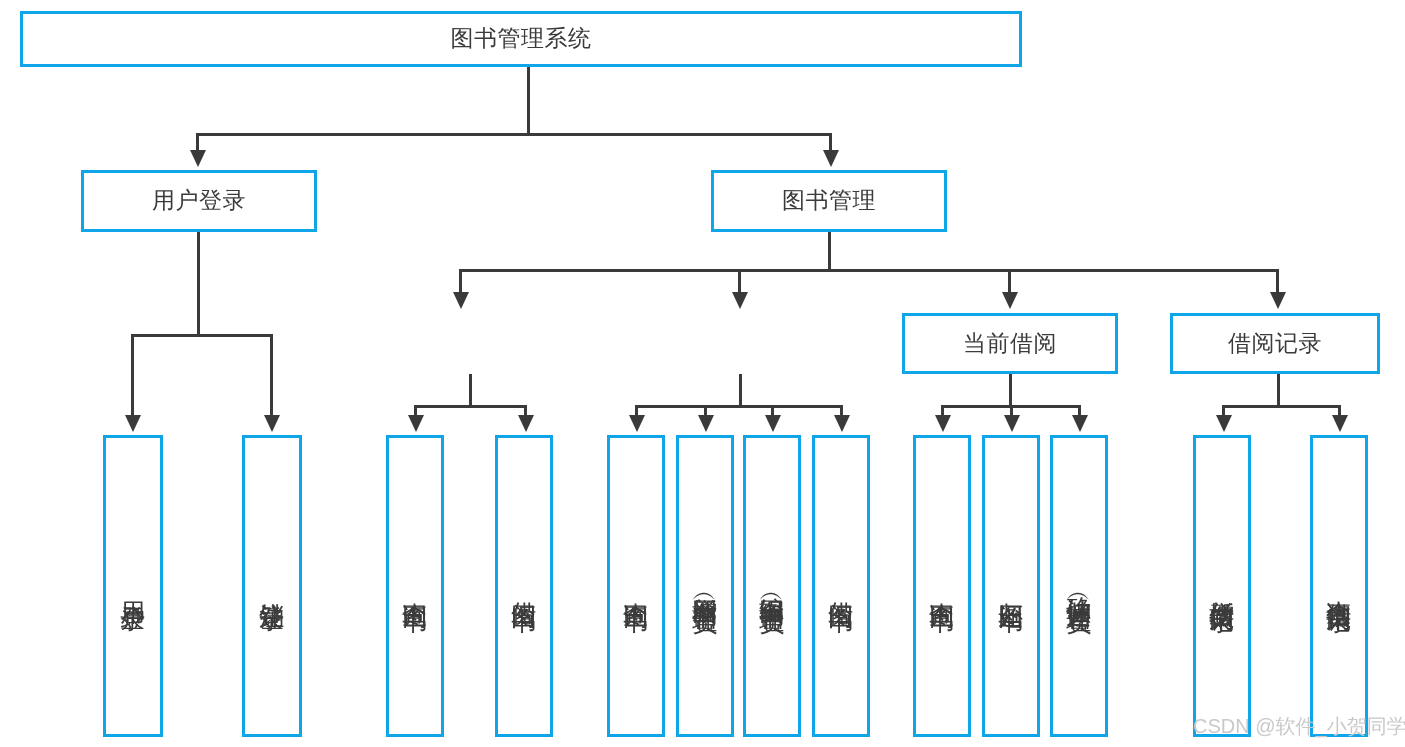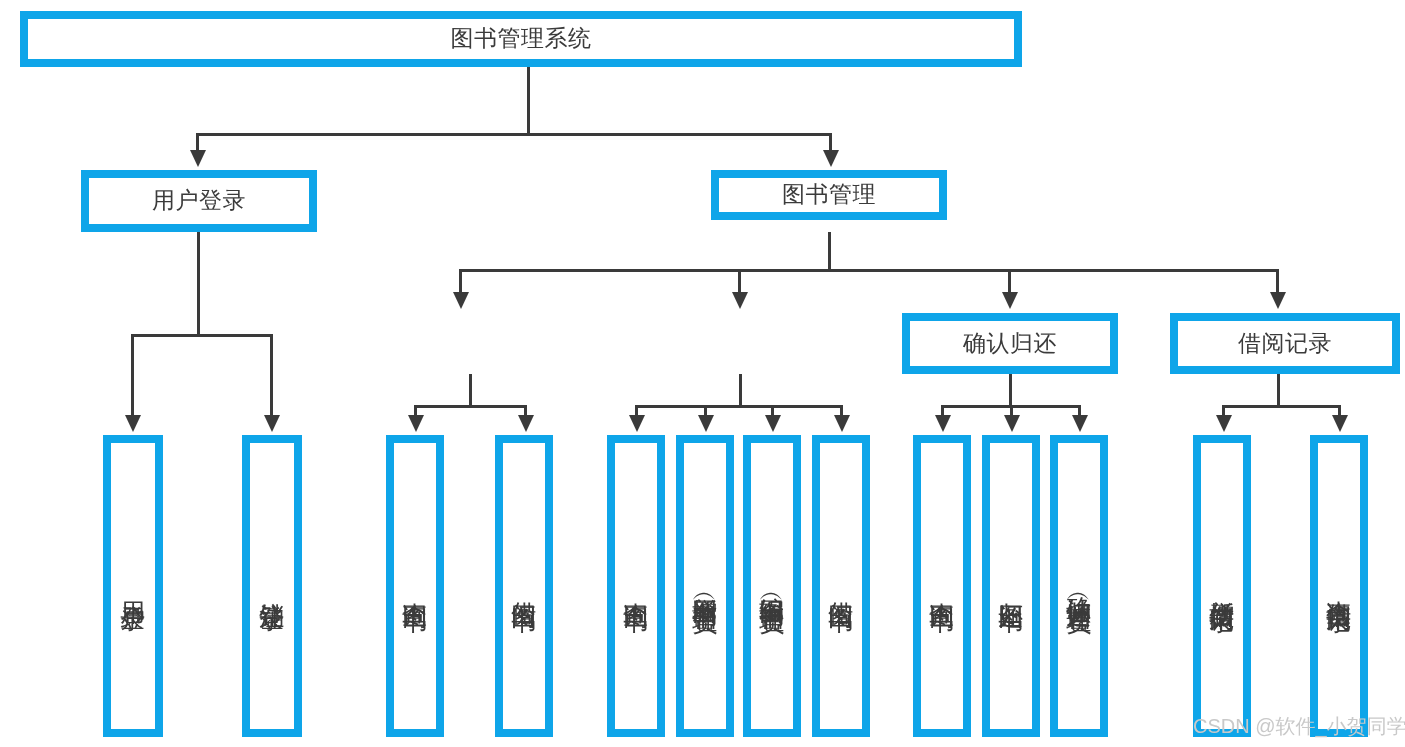--- a/index.html
+++ b/index.html
@@ -12,21 +12,21 @@
     width:1405px;
     height:747px;
     background:#ffffff;
     overflow:hidden;
   }
   
   .node{
     position:absolute;
     box-sizing:border-box;
     background:#ffffff;
-    border:8px solid #0ea5e9;
+    border:3px solid #0ea5e9;
     display:flex;
     align-items:center;
     justify-content:center;
     color:#3b3b3b;
   }
   .node .lbl{
     display:block;
     text-align:center;
     line-height:1.18;
     color:#3b3b3b;
@@ -85,21 +85,21 @@
   <div class="ln h" style="left:196px;top:133px;width:636px;"></div>
 
   <div class="ln v" style="left:196px;top:133px;height:20px;"></div>
   <div class="arw" style="left:190px;top:150px;"></div>
   <div class="ln v" style="left:829px;top:133px;height:20px;"></div>
   <div class="arw" style="left:823px;top:150px;"></div>
 
   <div class="node h" style="left:81px;top:170px;width:236px;height:62px;">
     <span class="lbl">用户登录</span>
   </div>
-  <div class="node h" style="left:711px;top:170px;width:236px;height:50px;">
+  <div class="node h" style="left:711px;top:170px;width:236px;height:62px;">
     <span class="lbl">图书管理</span>
   </div>
 
   <div class="ln v" style="left:197px;top:232px;height:105px;"></div>
   <div class="ln h" style="left:131px;top:334px;width:142px;"></div>
   <div class="ln v" style="left:131px;top:334px;height:84px;"></div>
   <div class="arw" style="left:125px;top:415px;"></div>
   <div class="ln v" style="left:270px;top:334px;height:84px;"></div>
   <div class="arw" style="left:264px;top:415px;"></div>
 
@@ -108,23 +108,23 @@
   <div class="ln v" style="left:459px;top:269px;height:26px;"></div>
   <div class="arw" style="left:453px;top:292px;"></div>
   <div class="ln v" style="left:738px;top:269px;height:26px;"></div>
   <div class="arw" style="left:732px;top:292px;"></div>
   <div class="ln v" style="left:1008px;top:269px;height:26px;"></div>
   <div class="arw" style="left:1002px;top:292px;"></div>
   <div class="ln v" style="left:1276px;top:269px;height:26px;"></div>
   <div class="arw" style="left:1270px;top:292px;"></div>
 
   <div class="node h" style="left:902px;top:313px;width:216px;height:61px;">
-    <span class="lbl">确认归还</span>
-  </div>
-  <div class="node h" style="left:1170px;top:313px;width:230px;height:61px;">
+    <span class="lbl">当前借阅</span>
+  </div>
+  <div class="node h" style="left:1170px;top:313px;width:210px;height:61px;">
     <span class="lbl">借阅记录</span>
   </div>
 
   <div class="ln v" style="left:469px;top:374px;height:34px;"></div>
   <div class="ln h" style="left:414px;top:405px;width:113px;"></div>
   <div class="ln v" style="left:414px;top:405px;height:13px;"></div>
   <div class="arw" style="left:408px;top:415px;"></div>
   <div class="ln v" style="left:524px;top:405px;height:13px;"></div>
   <div class="arw" style="left:518px;top:415px;"></div>
 

